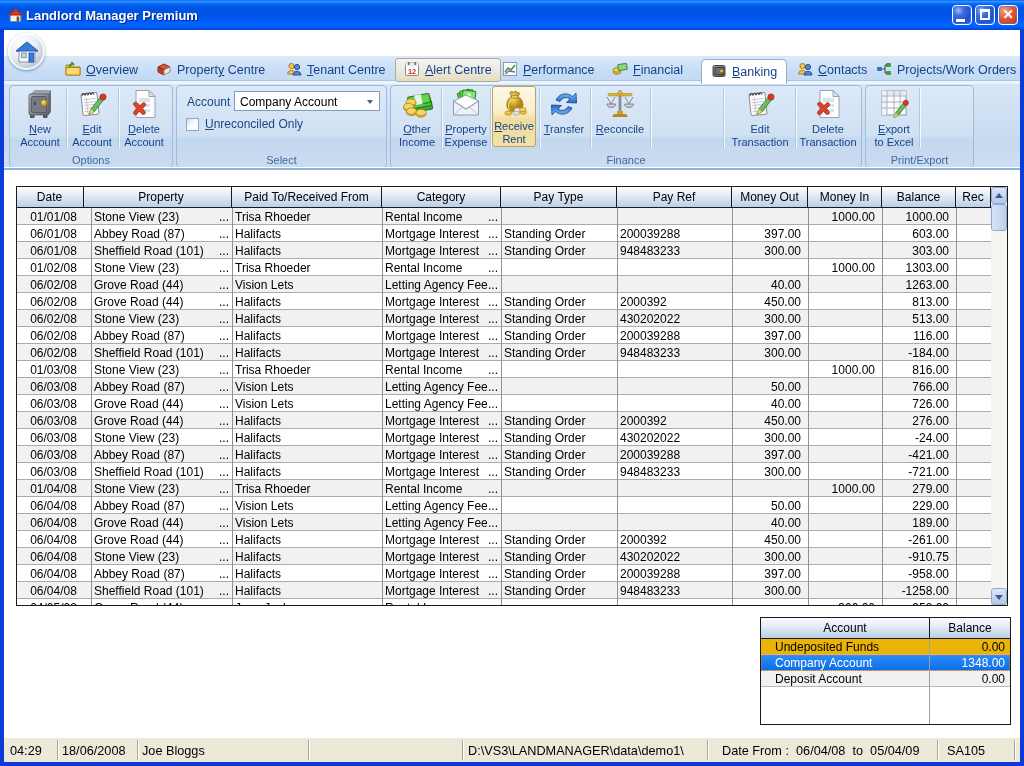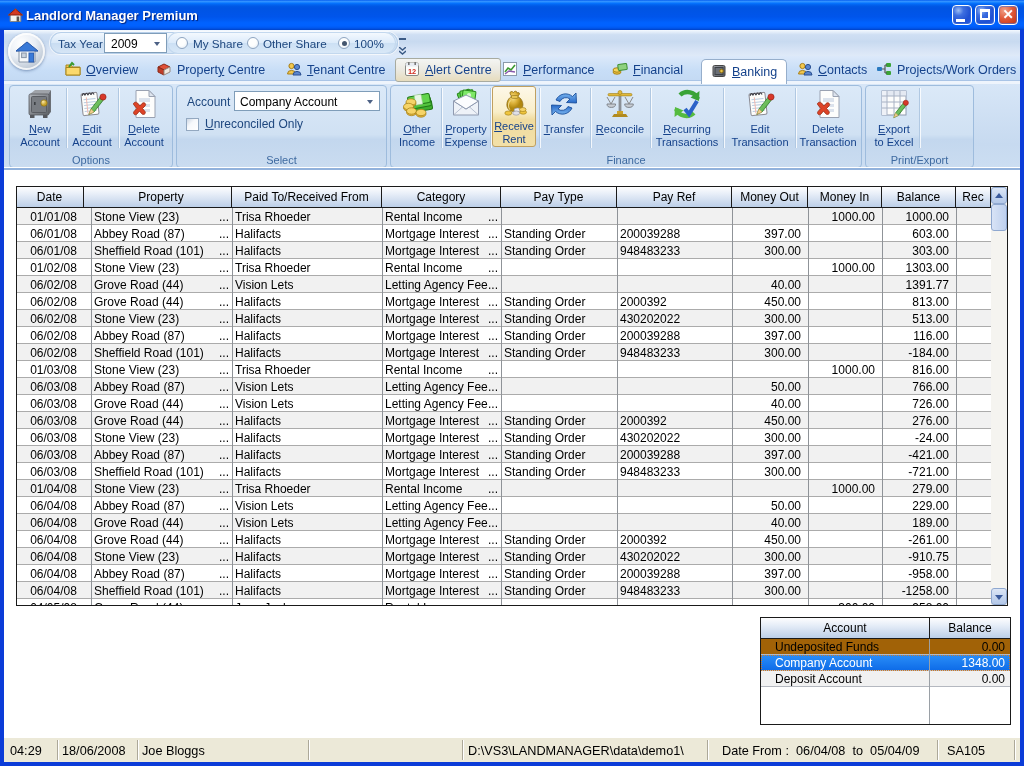--- a/index.html
+++ b/index.html
@@ -76,36 +76,20 @@
       <rect x="8.6" y="8.5" width="2.6" height="5" fill="#555"></rect>
     </svg></div>
 <div id="title">Landlord Manager Premium</div>
 <div class="wbtn min" style="left:952px"></div>
 <div class="wg" style="left:956px;top:19px;width:9px;height:3px;background:#fff"></div>
 <div class="wbtn max" style="left:975px"></div>
 <div class="wg" style="left:980px;top:9px;width:10px;height:11px;border:2px solid #fff;border-top-width:3px"></div>
 <div class="wbtn cls" style="left:998px"></div>
 <div class="wg" style="left:1002.5px;top:8px;font-size:13.5px;line-height:14px;font-weight:bold">✕</div>
 <div id="client">
-<div id="qat">
-<div id="pill"></div>
-      <div id="radiopill"></div>
-<div class="qlbl" style="left:54px">Tax Year</div>
-<div id="combo2009">2009<div class="carrow" style="right:6px;top:8px"></div></div>
-<div class="radio" style="left:172px"></div>
-      <div class="qlbl" style="left:189px">My Share</div>
-<div class="radio" style="left:243px"></div>
-      <div class="qlbl" style="left:259px">Other Share</div>
-<div class="radio sel" style="left:334px"></div>
-      <div class="qlbl" style="left:350px">100%</div>
-<div id="chev"><div style="width:7px;height:2px;background:#3a5a85;margin:0 auto 1px"></div><svg width="7" height="8" viewBox="0 0 7 8">
-          <path d="M0 0 L3.5 3 L7 0" fill="none" stroke="#3a5a85" stroke-width="1.4"></path>
-          <path d="M0 4 L3.5 7 L7 4" fill="none" stroke="#3a5a85" stroke-width="1.4"></path>
-        </svg></div>
-</div>
 <div id="orb">
       <div class="abs" style="left:4.5px;top:4.5px"><svg width="28" height="28" viewBox="0 0 28 28">
           <path d="M14 4 L25 13 H22 V24 H6 V13 H3 Z" fill="#f6f8fa" stroke="#8794a6" stroke-width="1"></path>
           <path d="M14 4 L25 13 H3 Z" fill="#3a7ad8" stroke="#2a5cb0"></path>
           <rect x="16" y="15" width="4.6" height="9" fill="#3a7ad8" stroke="#2a5cb0"></rect>
           <rect x="8.6" y="15" width="4.6" height="4.6" fill="#c8d2de" stroke="#8794a6"></rect>
         </svg></div>
     </div>
 <div id="tabrow">
 <div class="abs" style="left:0;top:24px;width:1016px;height:4px;background:linear-gradient(180deg,#a9c4e6 0 1px,#eef4fc 1px)"></div>
@@ -353,30 +337,20 @@
           <circle cx="16" cy="4.5" r="2" fill="#e0b83c" stroke="#a08018" stroke-width=".6"></circle>
           <path d="M3 9 L7 16 L11 9" fill="none" stroke="#888" stroke-width="1"></path>
           <path d="M3 16 a4.3 3.4 0 0 0 8.6 0 Z" fill="#c8cdd4" stroke="#80858c"></path>
           <path d="M21 9 L25 16 L29 9" fill="none" stroke="#888" stroke-width="1"></path>
           <path d="M20.7 16 a4.3 3.4 0 0 0 8.6 0 Z" fill="#c8cdd4" stroke="#80858c"></path>
           <path d="M10 26 h12 l2 3 h-16 Z" fill="#b08a20"></path>
           <rect x="13" y="23" width="6" height="3.2" fill="#caa22c"></rect>
         </svg>
         <div><u>R</u>econcile</div>
       </div>
-<div class="rbtn" style="left:655px;width:56px;">
-        <svg width="32" height="32" viewBox="0 0 32 32">
-          <path d="M9 7 A 11.2 11.2 0 0 1 27 11" fill="none" stroke="#3aa336" stroke-width="4.4"></path>
-          <path d="M28.5 3 L28 13 L19.5 9.5 Z" fill="#3aa336"></path>
-          <path d="M23 25 A 11.2 11.2 0 0 1 5 21" fill="none" stroke="#55bb3f" stroke-width="4.4"></path>
-          <path d="M3.5 29 L4 19 L12.5 22.5 Z" fill="#55bb3f"></path>
-          <path d="M14 21 L18 26 L26 13" fill="none" stroke="#2b62c8" stroke-width="4"></path>
-        </svg>
-        <div><u>R</u>ecurring<br>Transactions</div>
-      </div>
 <div class="rbtn" style="left:728px;width:56px;">
         <svg width="32" height="32" viewBox="0 0 32 32">
           <g transform="rotate(-6 14 16)">
             <rect x="6" y="5" width="16" height="22" rx="1.5" fill="#fdfdfb" stroke="#8a8a92"></rect>
             <path d="M7 7 q1.5 -4 3 0 M10 7 q1.5 -4 3 0 M13 7 q1.5 -4 3 0 M16 7 q1.5 -4 3 0" fill="none" stroke="#3c3c44" stroke-width="1.1"></path>
             <line x1="8" y1="11" x2="20" y2="11" stroke="#b8cce0"></line>
             <line x1="8" y1="14" x2="20" y2="14" stroke="#b8cce0"></line>
             <line x1="8" y1="17" x2="20" y2="17" stroke="#b8cce0"></line>
             <line x1="8" y1="20" x2="20" y2="20" stroke="#b8cce0"></line>
             <line x1="8" y1="23" x2="20" y2="23" stroke="#b8cce0"></line>
@@ -493,21 +467,21 @@
     </div>
 <div class="row" style="top:89px;background:#f1f1f1">
       <div class="c ctr" style="left:-1px;width:75px">06/02/08</div>
       <div class="c " style="left:74px;width:141px"><span class="lt">Grove Road (44)</span><span class="dots">...</span></div>
       <div class="c " style="left:215px;width:150px"><span class="lt">Vision Lets</span></div>
       <div class="c " style="left:365px;width:119px"><span class="lt">Letting Agency Fee</span><span class="dots">...</span></div>
       <div class="c " style="left:484px;width:116px"><span class="lt"></span></div>
       <div class="c " style="left:600px;width:115px"><span class="lt"></span></div>
       <div class="c rt" style="left:715px;width:76px">40.00</div>
       <div class="c rt" style="left:791px;width:74px"></div>
-      <div class="c rt" style="left:865px;width:74px">1391.77</div>
+      <div class="c rt" style="left:865px;width:74px">1263.00</div>
       <div class="c " style="left:939px;width:35px"></div>
     </div>
 <div class="row" style="top:106px;background:#ffffff">
       <div class="c ctr" style="left:-1px;width:75px">06/02/08</div>
       <div class="c " style="left:74px;width:141px"><span class="lt">Grove Road (44)</span><span class="dots">...</span></div>
       <div class="c " style="left:215px;width:150px"><span class="lt">Halifacts</span></div>
       <div class="c " style="left:365px;width:119px"><span class="lt">Mortgage Interest</span><span class="dots">...</span></div>
       <div class="c " style="left:484px;width:116px"><span class="lt">Standing Order</span></div>
       <div class="c " style="left:600px;width:115px"><span class="lt">2000392</span></div>
       <div class="c rt" style="left:715px;width:76px">450.00</div>
@@ -760,21 +734,21 @@
       </div>
       <div id="sthumb"></div>
       <div class="sbtn" style="top:401px">
         <svg width="8" height="6" viewBox="0 0 8 6">
           <path d="M4 6 L8 1 H0 Z" fill="#3a5a9c"></path>
         </svg>
       </div>
     </div>
 </div>
 <div id="acctable">
-<div class="accrow" style="top:21px;background:#a16207">
+<div class="accrow" style="top:21px;background:#eab308">
       <span class="al">Undeposited Funds</span>
       <span class="ar">0.00</span>
     </div>
 <div class="accrow" style="top:37px;background:linear-gradient(180deg,#2a8ef8,#0e6ce8);color:#fff;outline:1px dotted #c87828;outline-offset:-1px">
       <span class="al">Company Account</span>
       <span class="ar">1348.00</span>
     </div>
 <div class="accrow" style="top:53px;background:#f1f1f1">
       <span class="al">Deposit Account</span>
       <span class="ar">0.00</span>

